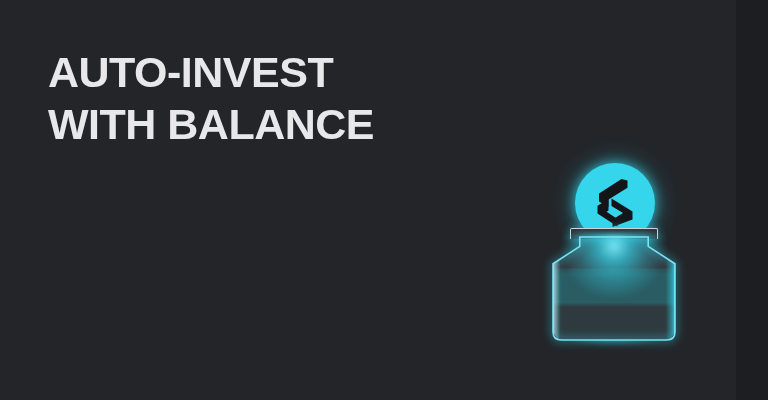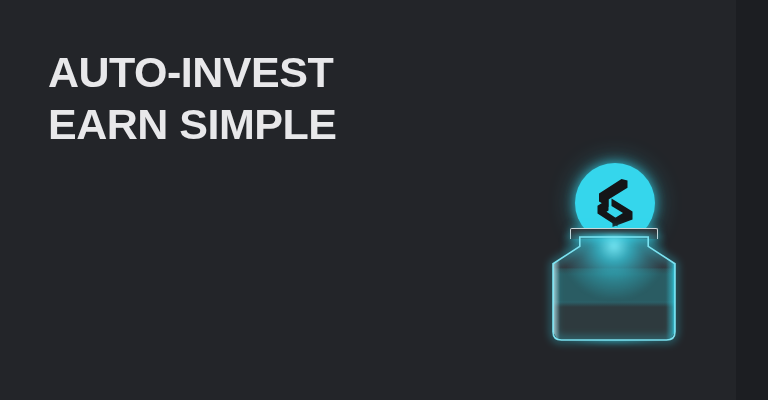--- a/index.html
+++ b/index.html
@@ -235,21 +235,21 @@
     pointer-events: none;
   }
 </style>
 </head>
 <body>
 
 <div class="banner">
 
   <div class="headline">
     <span class="headline-line">AUTO-INVEST</span>
-    <span class="headline-line">EARN SIMPLE</span>
+    <span class="headline-line">WITH BALANCE</span>
   </div>
 
   <div class="illustration">
 
     <div class="coin-wrap">
       <div class="coin"></div>
       <div class="coin-logo">
         <svg viewBox="0 0 48 52" xmlns="http://www.w3.org/2000/svg">
           <path d="M30.5 2 L8 16.5 L8 24.5 L17.5 30 L17.5 22.5 L36.5 10.8 L36.5 3.5 Z" fill="#141518"></path>
           <path d="M17.5 22 L6.5 28.8 L6.5 36.5 L26.5 49.5 L26.5 42 L15.5 34.8 L17.5 33.5 Z" fill="#141518"></path>

